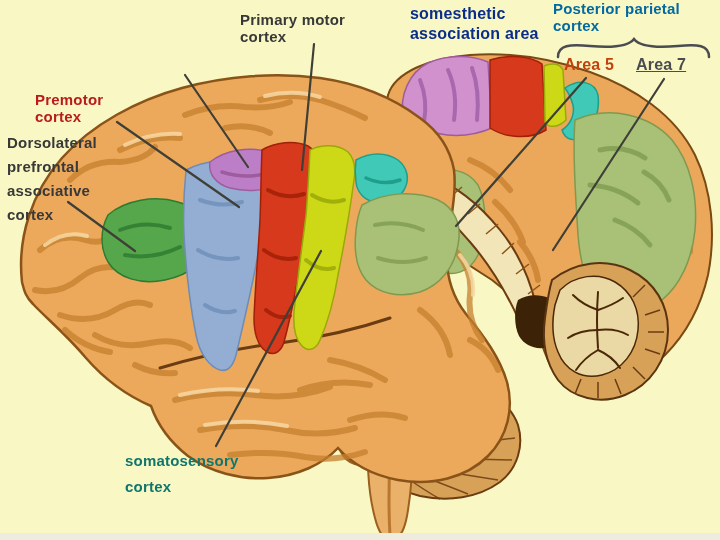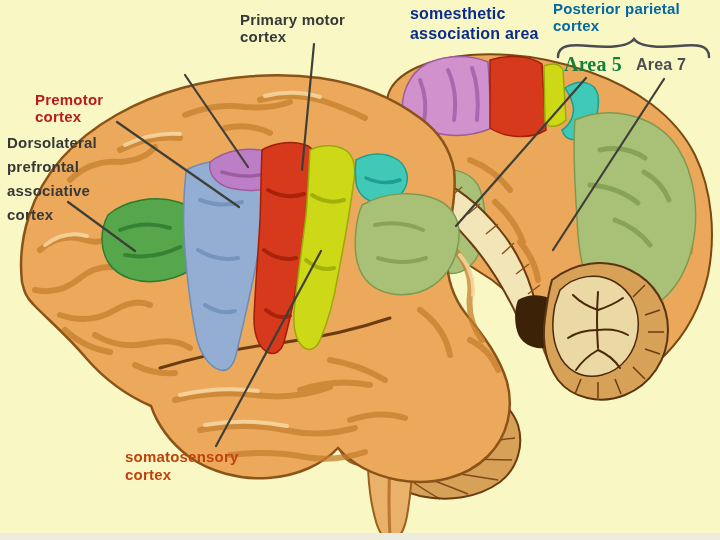--- a/index.html
+++ b/index.html
@@ -206,25 +206,25 @@
   </g>
   <path d="M558,57 C558,45 570,44 590,46 C612,48 628,47 634,39 C640,47 656,48 678,46 C698,44 709,45 709,57" fill="none" stroke="#4b4b52" stroke-width="2.5" stroke-linecap="round"></path>
 </svg>
 
   <div class="lbl center" style="left: 240px; top: 11px; width: 160px; color: rgb(56, 56, 56);">Primary motor
 cortex</div>
   <div class="lbl" style="left: 410px; top: 4px; width: 185px; font-size: 16px; line-height: 20px; color: rgb(10, 45, 140);">somesthetic
 association area</div>
   <div class="lbl" style="left: 553px; top: 0px; width: 165px; color: #0369a1;">Posterior parietal
 cortex</div>
-  <div class="lbl" style="left: 564px; top: 56px; font-size: 20px; color: #15803d; font-family: Liberation Serif, serif;">Area 5</div>
-  <div class="lbl" style="left: 636px; top: 56px; font-size: 16px; color: rgb(75, 75, 82);">Area 7</div>
+  <div class="lbl" style="left: 564px; top: 56px; font-size: 16px; color: #c2410c;">Area 5</div>
+  <div class="lbl" style="left: 636px; top: 56px; font-size: 16px; color: rgb(75, 75, 82); text-decoration: underline;">Area 7</div>
   <div class="lbl center" style="left: 35px; top: 91px; width: 125px; color: #b91c1c;">Premotor
 cortex</div>
   <div class="lbl" style="left: 7px; top: 131px; width: 125px; line-height: 24px; color: rgb(56, 56, 56);">Dorsolateral
 prefrontal
 associative
 cortex</div>
-  <div class="lbl center" style="left: 125px; top: 448px; width: 170px; line-height: 18px; color: #c2410c;">somatosensory
+  <div class="lbl center" style="left: 125px; top: 448px; width: 170px; line-height: 26px; color: #0f766e;">somatosensory
 cortex</div>
 
   <div class="bottom-strip"></div>
 </div>
 
 </body></html>

